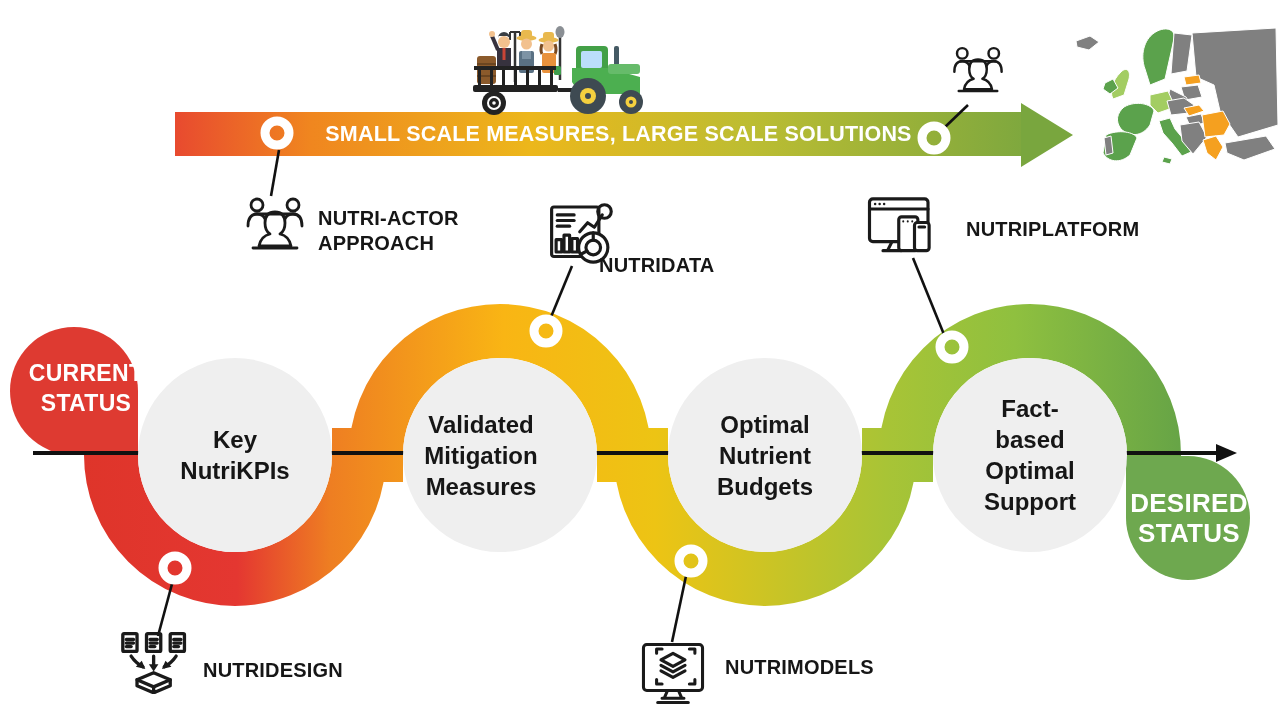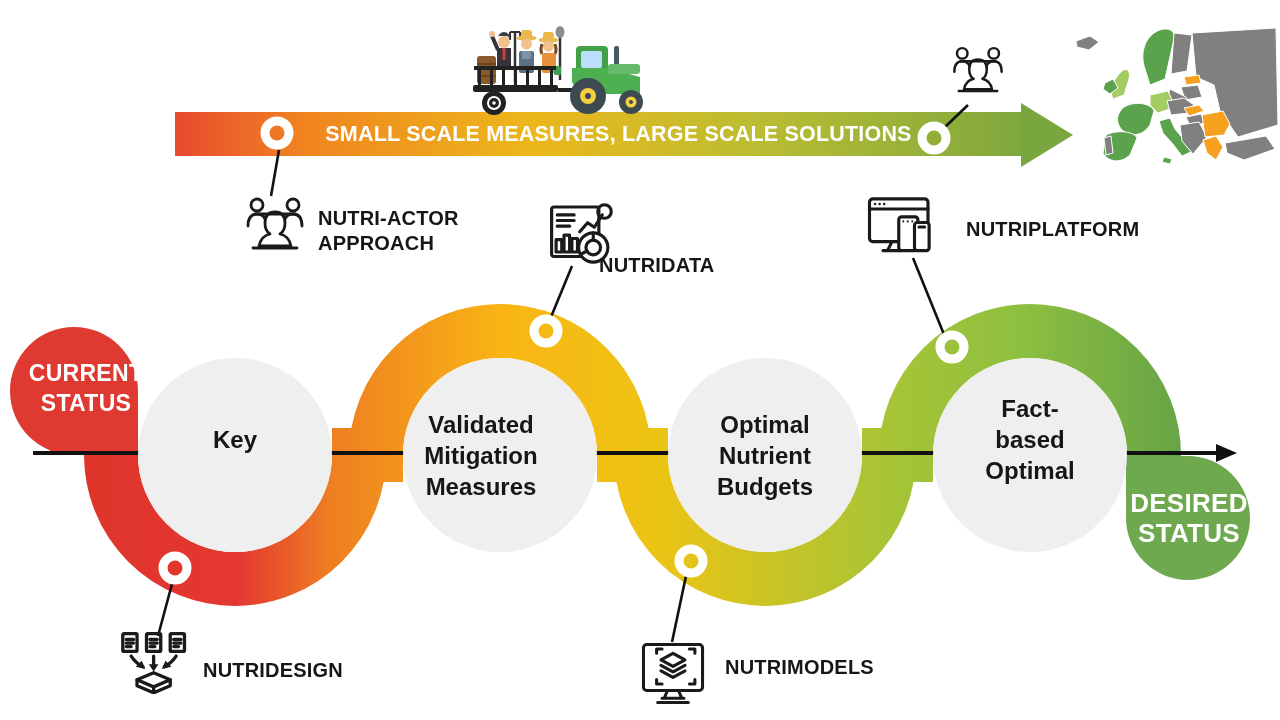--- a/index.html
+++ b/index.html
@@ -68,35 +68,37 @@
     <polygon points="1216,444 1237,453 1216,462" fill="#111"></polygon>
   </svg>
 
   <div class="step-circle" style="left:138px;top:358px;"></div>
   <div class="step-circle" style="left:403px;top:358px;"></div>
   <div class="step-circle" style="left:668px;top:358px;"></div>
   <div class="step-circle" style="left:933px;top:358px;"></div>
 
   <div class="step-text" style="left:150px;top:424px;">
     <span>Key</span>
+      <span>NutriKPIs</span>
   </div>
   <div class="step-text" style="left:396px;top:409px;">
     <span>Validated</span>
       <span>Mitigation</span>
       <span>Measures</span>
   </div>
   <div class="step-text" style="left:680px;top:409px;">
     <span>Optimal</span>
       <span>Nutrient</span>
       <span>Budgets</span>
   </div>
   <div class="step-text" style="left:945px;top:393px;">
     <span>Fact-</span>
       <span>based</span>
       <span>Optimal</span>
+      <span>Support</span>
   </div>
 
   <div class="blob-text" style="left:26px;top:358px;width:120px;">
     <span>CURRENT</span>
       <span>STATUS</span>
   </div>
   <div class="blob-text" style="left:1128px;top:488px;width:122px;font-size:26px;">
     <span>DESIRED</span>
       <span>STATUS</span>
   </div>

